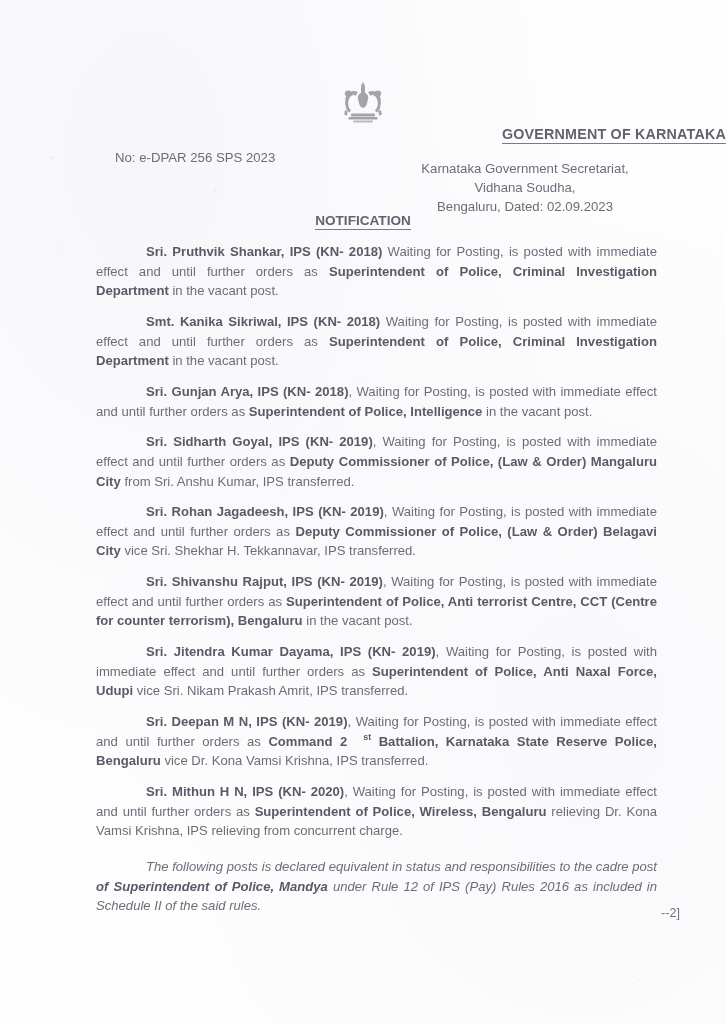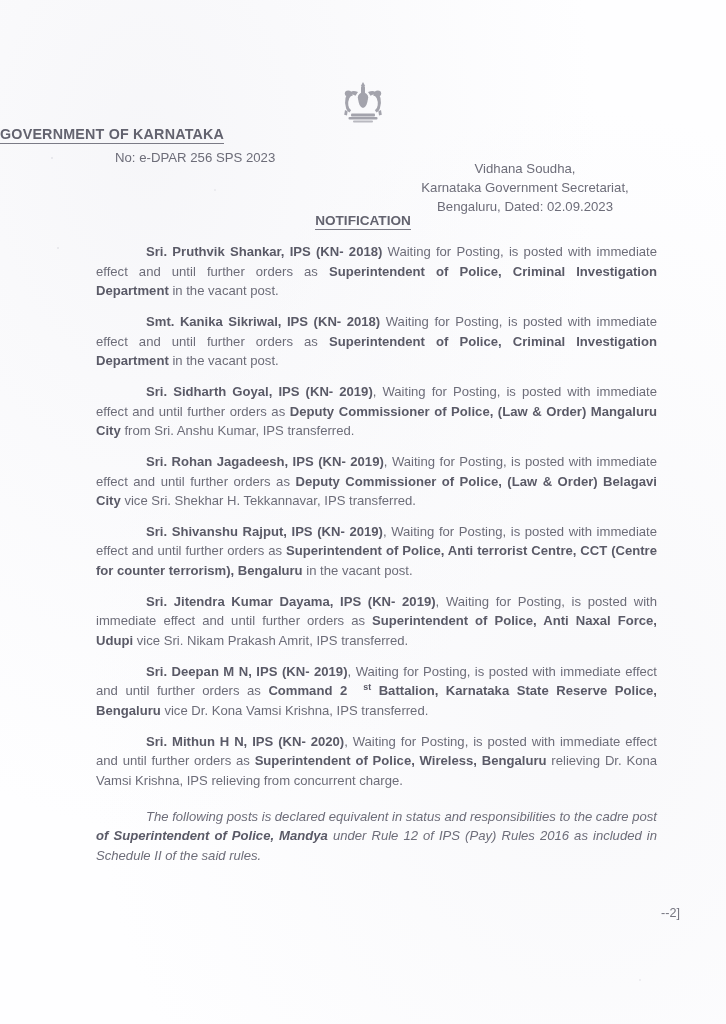--- a/index.html
+++ b/index.html
@@ -39,21 +39,21 @@
     height: 46px;
     opacity: 0.62;
   }
 
   
   .govt-title {
     position: absolute;
     top: 126px;
     left: 0;
     width: 726px;
-    text-align: left;
+    text-align: right;
     font-size: 14.3px;
     font-weight: bold;
     letter-spacing: 0.2px;
     color: #63636f;
   }
   .govt-title span {
     border-bottom: 1.4px solid #7b7b86;
     padding-bottom: 1px;
   }
 
@@ -185,32 +185,33 @@
     </span>
   </div>
 
   <div class="govt-title">
     <span>GOVERNMENT OF KARNATAKA</span>
   </div>
 
   <div class="ref-no">No: e-DPAR 256 SPS 2023</div>
 
   <div class="address">
+    <div>Karnataka Government Secretariat,</div>
     <div>Vidhana Soudha,</div>
-    <div>Karnataka Government Secretariat,</div>
     <div>Bengaluru, Dated: 02.09.2023</div>
   </div>
 
   <div class="notification">
     <span>NOTIFICATION</span>
   </div>
 
   <div class="body-area">
       <p class="para"><span><b>Sri. Pruthvik Shankar, IPS (KN- 2018)</b></span><span> Waiting for Posting, is posted with immediate effect and until further orders as </span><span><b>Superintendent of Police, Criminal Investigation Department</b></span><span> in the vacant post.</span></p>
       <p class="para"><span><b>Smt. Kanika Sikriwal, IPS (KN- 2018)</b></span><span> Waiting for Posting, is posted with immediate effect and until further orders as </span><span><b>Superintendent of Police, Criminal Investigation Department</b></span><span> in the vacant post.</span></p>
+      <p class="para"><span><b>Sri. Gunjan Arya, IPS (KN- 2018)</b></span><span>, Waiting for Posting, is posted with immediate effect and until further orders as </span><span><b>Superintendent of Police, Intelligence</b></span><span> in the vacant post.</span></p>
       <p class="para"><span><b>Sri. Sidharth Goyal, IPS (KN- 2019)</b></span><span>, Waiting for Posting, is posted with immediate effect and until further orders as </span><span><b>Deputy Commissioner of Police, (Law &amp; Order) Mangaluru City</b></span><span> from Sri. Anshu Kumar, IPS transferred.</span></p>
       <p class="para"><span><b>Sri. Rohan Jagadeesh, IPS (KN- 2019)</b></span><span>, Waiting for Posting, is posted with immediate effect and until further orders as </span><span><b>Deputy Commissioner of Police, (Law &amp; Order) Belagavi City</b></span><span> vice Sri. Shekhar H. Tekkannavar, IPS transferred.</span></p>
       <p class="para"><span><b>Sri. Shivanshu Rajput, IPS (KN- 2019)</b></span><span>, Waiting for Posting, is posted with immediate effect and until further orders as </span><span><b>Superintendent of Police, Anti terrorist Centre, CCT (Centre for counter terrorism), Bengaluru</b></span><span> in the vacant post.</span></p>
       <p class="para"><span><b>Sri. Jitendra Kumar Dayama, IPS (KN- 2019)</b></span><span>, Waiting for Posting, is posted with immediate effect and until further orders as </span><span><b>Superintendent of Police, Anti Naxal Force, Udupi</b></span><span> vice Sri. Nikam Prakash Amrit, IPS transferred.</span></p>
       <p class="para"><span><b>Sri. Deepan M N, IPS (KN- 2019)</b></span><span>, Waiting for Posting, is posted with immediate effect and until further orders as </span><span><b>Command 2</b></span><sup><b>st</b></sup><span><b> Battalion, Karnataka State Reserve Police, Bengaluru</b></span><span> vice Dr. Kona Vamsi Krishna, IPS transferred.</span></p>
       <p class="para"><span><b>Sri. Mithun H N, IPS (KN- 2020)</b></span><span>, Waiting for Posting, is posted with immediate effect and until further orders as </span><span><b>Superintendent of Police, Wireless, Bengaluru</b></span><span> relieving Dr. Kona Vamsi Krishna, IPS relieving from concurrent charge.</span></p>
       <p class="para italic"><span>The following posts is declared equivalent in status and responsibilities to the cadre post </span><span><b>of Superintendent of Police, Mandya</b></span><span> under Rule 12 of IPS (Pay) Rules 2016 as included in Schedule II of the said rules.</span></p>
     </div>
 
   <div class="page-marker">--2]</div>

